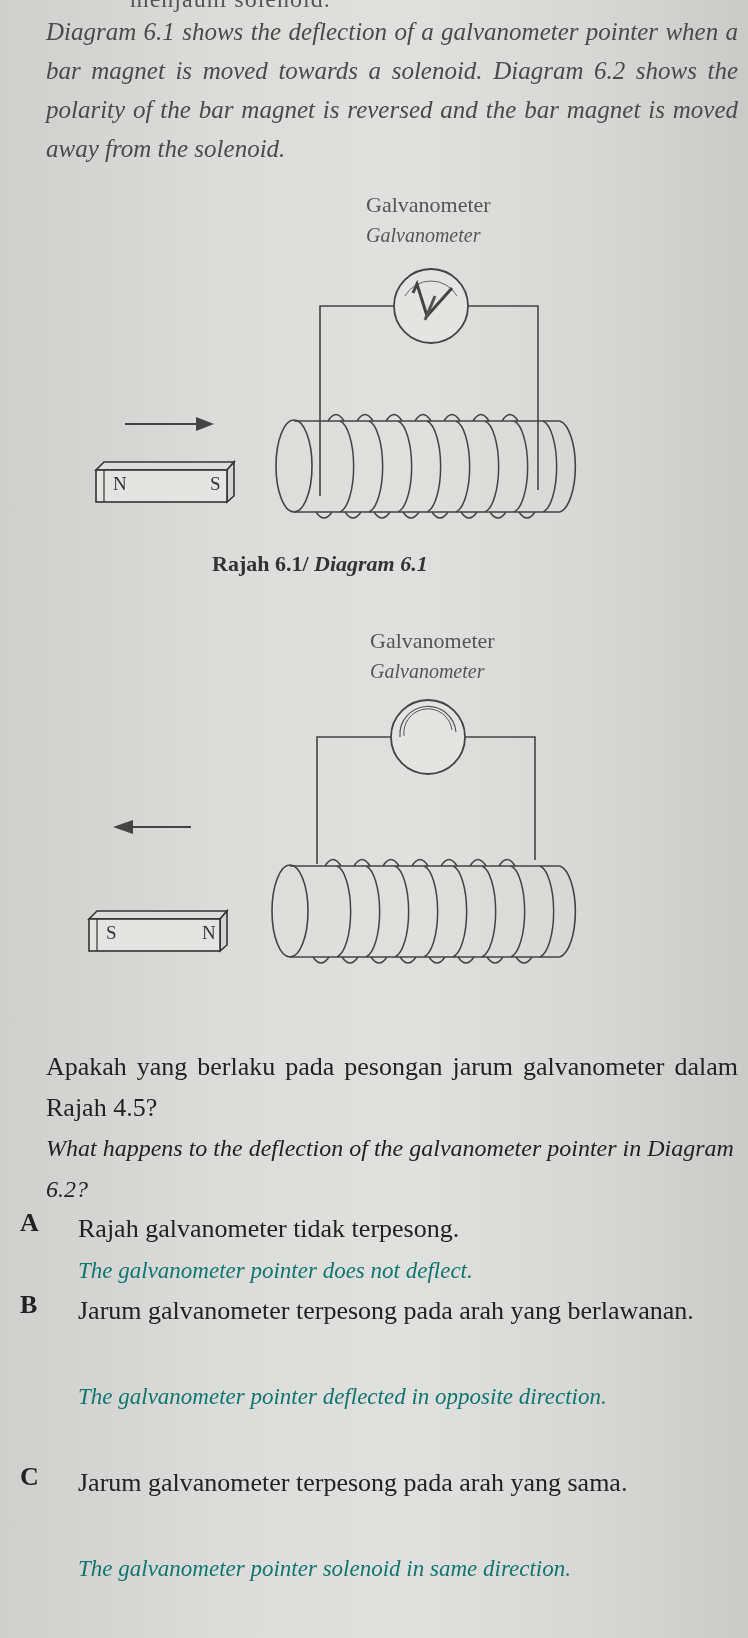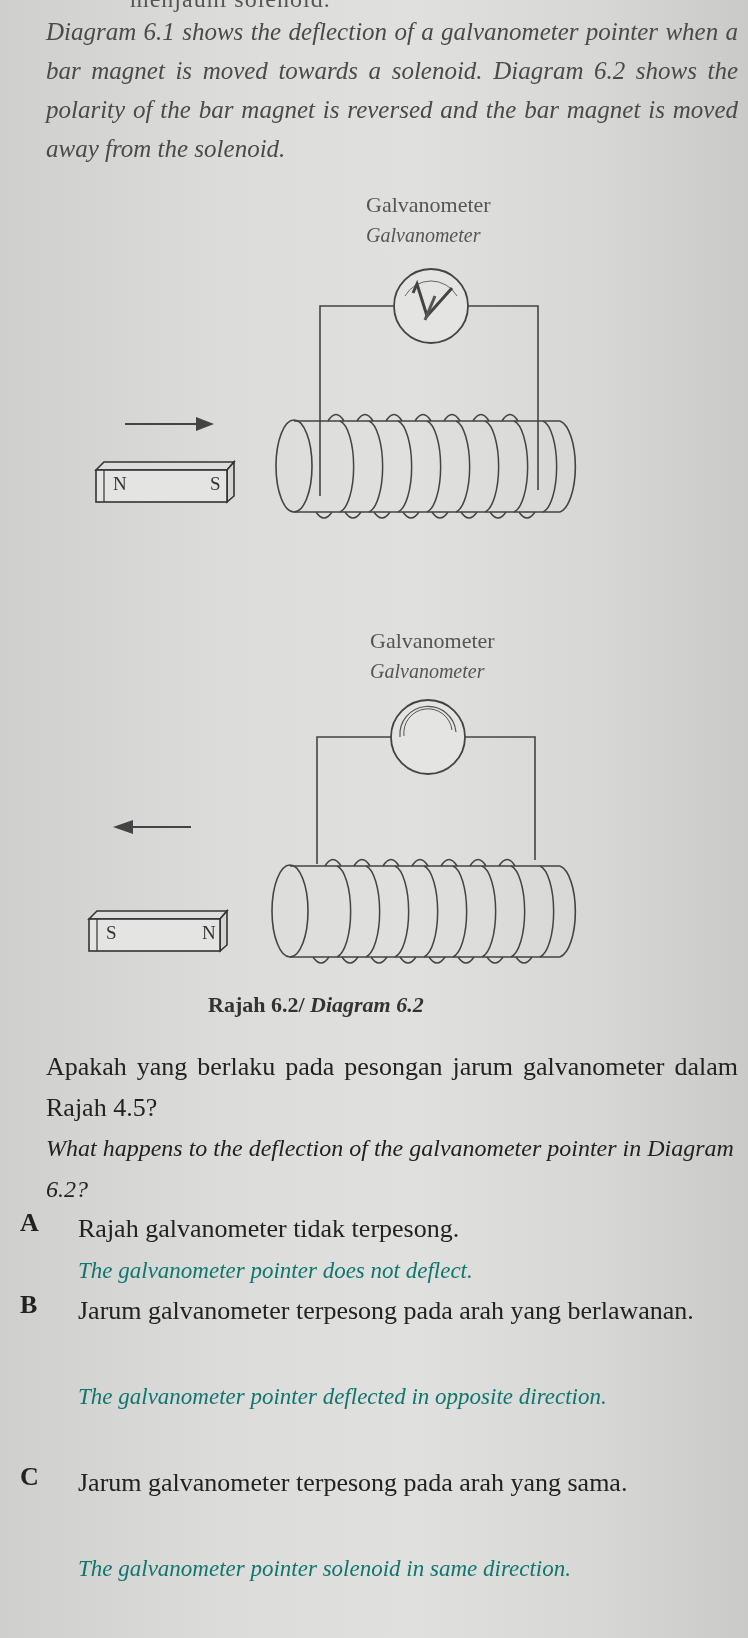--- a/index.html
+++ b/index.html
@@ -99,20 +99,24 @@
       <path d="M432,322 Q440,334 448,322"></path>
       <path d="M461,322 Q469,334 477,322"></path>
       <path d="M490,322 Q498,334 506,322"></path>
       <path d="M519,322 Q527,334 535,322"></path>
     </g>
   </svg>
   <div class="glabel1" style="left:366px;top:2px;">Galvanometer</div>
   <div class="glabel2" style="left:366px;top:34px;">Galvanometer</div>
   <div class="pole" style="left:113px;top:283px;">N</div>
   <div class="pole" style="left:210px;top:283px;">S</div>
+  <div class="caption" style="left:212px;top:361px;">
+    <span>Rajah 6.1/</span>
+    <i>Diagram 6.1</i>
+  </div>
 </div>
 
 <div class="fig" style="top:612px;height:420px;">
   <svg width="748" height="420" viewBox="0 0 748 420">
     <polyline points="317,252 317,125 391,125" fill="none" stroke="#444" stroke-width="1.6"></polyline>
     <polyline points="465,125 535,125 535,248" fill="none" stroke="#444" stroke-width="1.6"></polyline>
     <circle cx="428" cy="125" r="37" fill="#e4e4e2" stroke="#444" stroke-width="1.8"></circle>
     <path d="M400,125 A28,28 0 0 1 456,120" fill="none" stroke="#555" stroke-width="1.2"></path>
     <path d="M404,124 A24,24 0 0 1 452,118" fill="none" stroke="#555" stroke-width="1"></path>
 
@@ -150,24 +154,20 @@
       <path d="M429,345 Q437,357 445,345"></path>
       <path d="M458,345 Q466,357 474,345"></path>
       <path d="M487,345 Q495,357 503,345"></path>
       <path d="M516,345 Q524,357 532,345"></path>
     </g>
   </svg>
   <div class="glabel1" style="left:370px;top:16px;">Galvanometer</div>
   <div class="glabel2" style="left:370px;top:48px;">Galvanometer</div>
   <div class="pole" style="left:106px;top:310px;">S</div>
   <div class="pole" style="left:202px;top:310px;">N</div>
-  <div class="caption" style="left:208px;top:380px;">
-    <span>Rajah 6.2/</span>
-    <i>Diagram 6.2</i>
-  </div>
 </div>
 
 <div class="q q-malay">Apakah yang berlaku pada pesongan jarum galvanometer dalam Rajah 4.5?</div>
 <div class="q q-eng">What happens to the deflection of the galvanometer pointer in Diagram 6.2?</div>
 
 <div class="opt" style="top:1208px;">
   <span class="letter">A</span>
   <div class="malay" style="top:0;">Rajah galvanometer tidak terpesong.</div>
   <div class="eng" style="top:42px;">The galvanometer pointer does not deflect.</div>
 </div>

